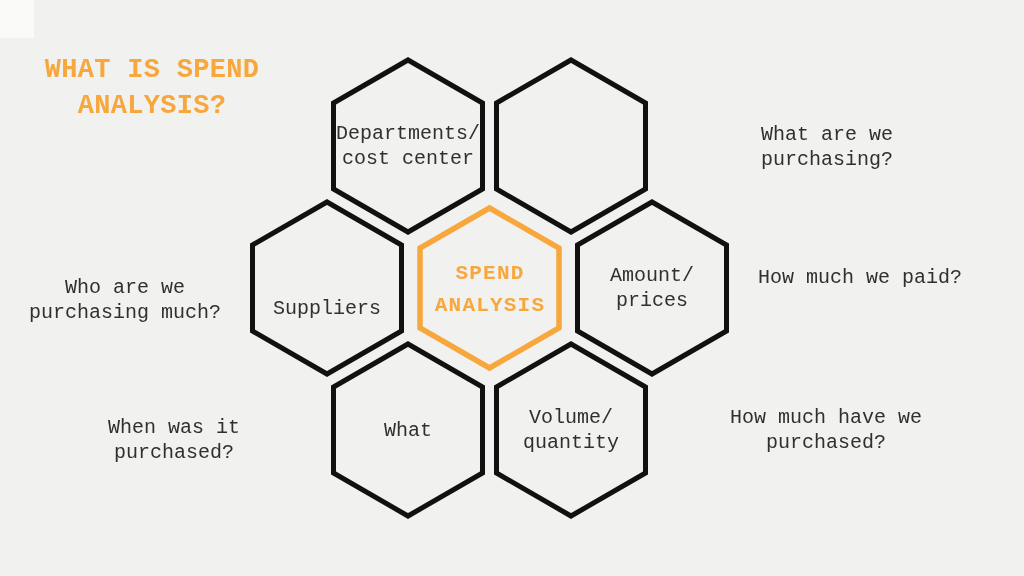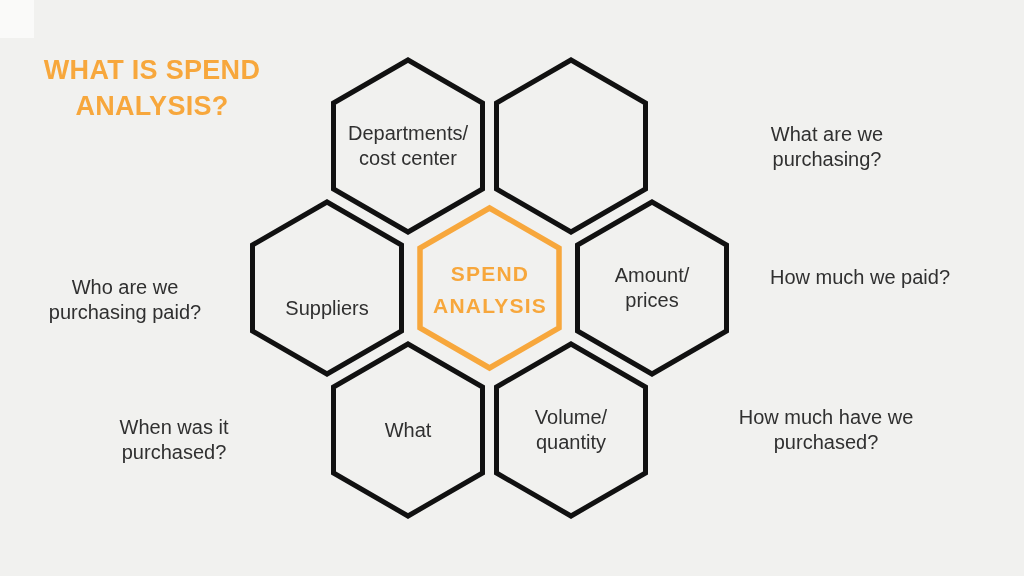--- a/index.html
+++ b/index.html
@@ -10,20 +10,21 @@
     width: 1024px;
     height: 576px;
     overflow: hidden;
     font-family: "Liberation Sans", sans-serif;
   }
   .canvas {
     position: relative;
     width: 1024px;
     height: 576px;
     background: #f1f1ef;
+    font-family: Liberation Mono, monospace;
   }
   .corner-highlight {
     position: absolute;
     left: 0;
     top: 0;
     width: 34px;
     height: 38px;
     background: #fafaf9;
   }
   .hex-svg {
@@ -107,20 +108,20 @@
 prices</div>
   <div class="label pos-time">What</div>
   <div class="label pos-volume">Volume/
 quantity</div>
   <div class="label center-label pos-center">SPEND
 ANALYSIS</div>
 
   <div class="label pos-q-what">What are we
 purchasing?</div>
   <div class="label pos-q-who-from">Who are we
-purchasing paid?</div>
+purchasing much?</div>
   <div class="label pos-q-paid">How much we paid?</div>
   <div class="label pos-q-when">When was it
 purchased?</div>
   <div class="label pos-q-how-much">How much have we
 purchased?</div>
 
 </div>
 
 </body></html>

